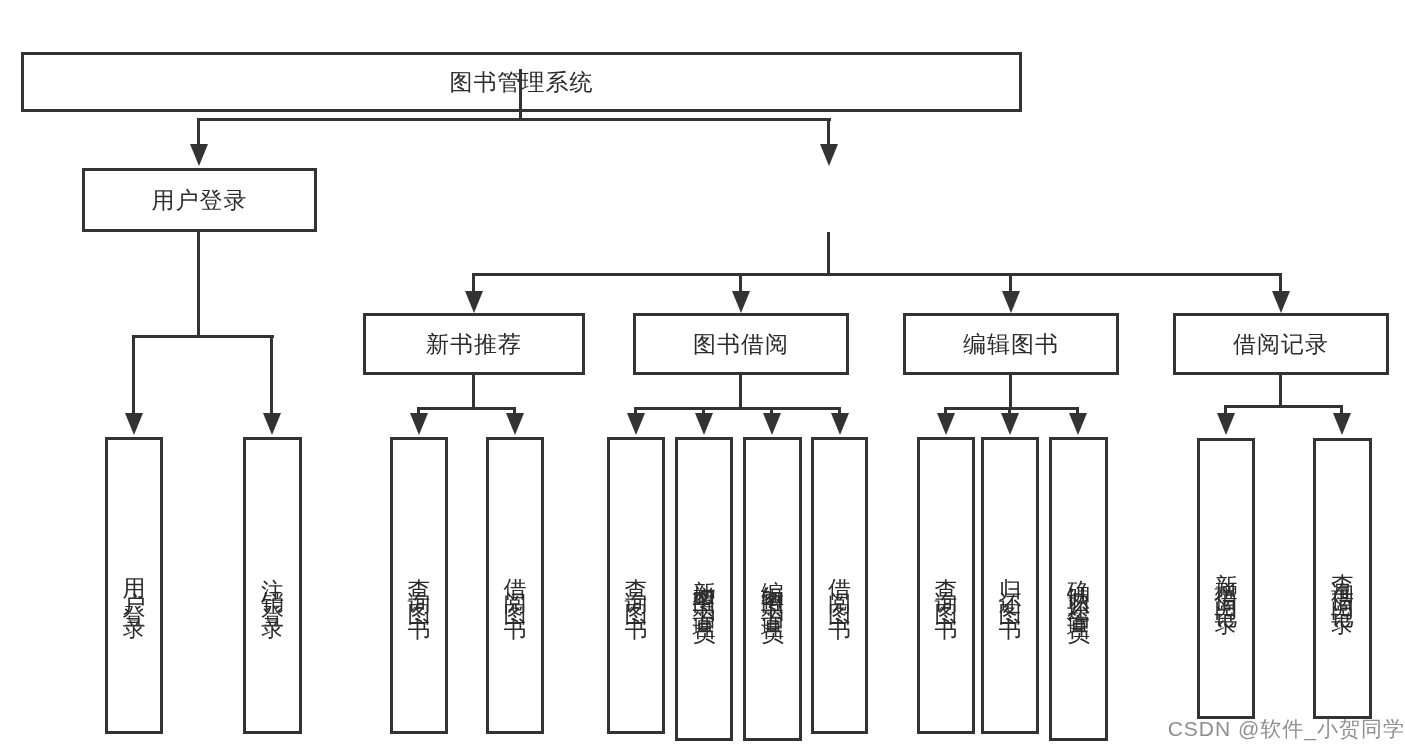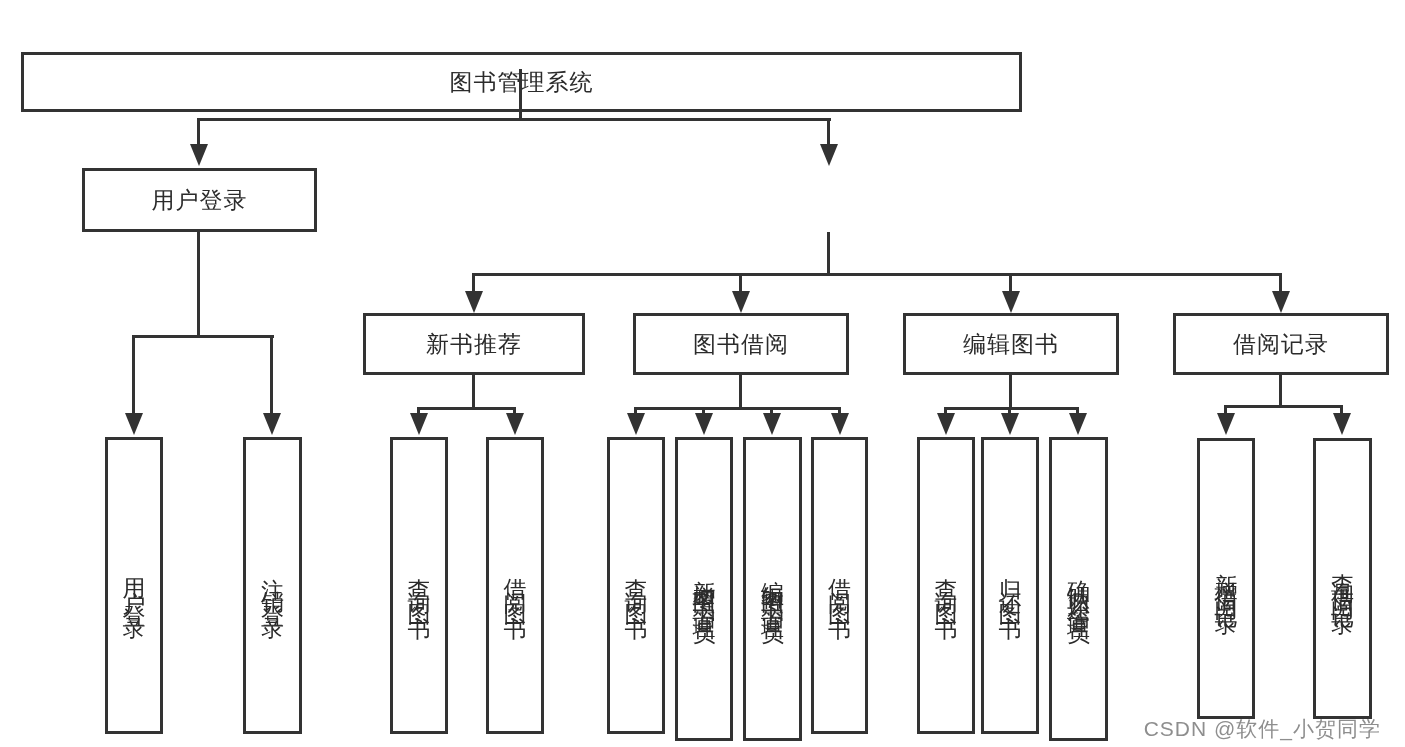--- a/index.html
+++ b/index.html
@@ -37,21 +37,21 @@
   .hline{position:absolute;height:3px;background:#333333;}
   .arrow{position:absolute;width:3px;background:#333333;}
   .arrow::after{
     content:"";position:absolute;top:100%;left:50%;transform:translateX(-50%);
     width:0;height:0;
     border-left:9px solid transparent;border-right:9px solid transparent;
     border-top:22px solid #333333;
   }
 
   .watermark{
-    position:absolute;right:24px;bottom:4px;
+    position:absolute;right:0;bottom:4px;
     font-size:21px;color:#8e8e8e;letter-spacing:1px;
   }
 </style>
 </head>
 <body>
 
 <div class="stage">
 
   <div class="node" style="left:21px;top:20px;width:1001px;height:60px;margin-top:32px;">
     <span>图书管理系统</span>

